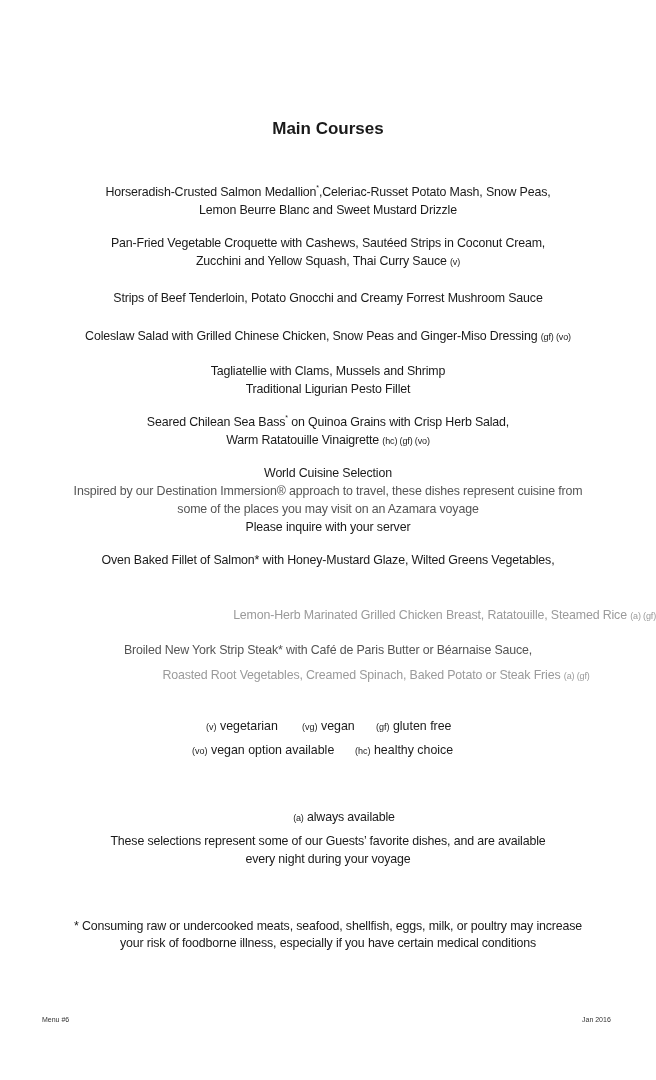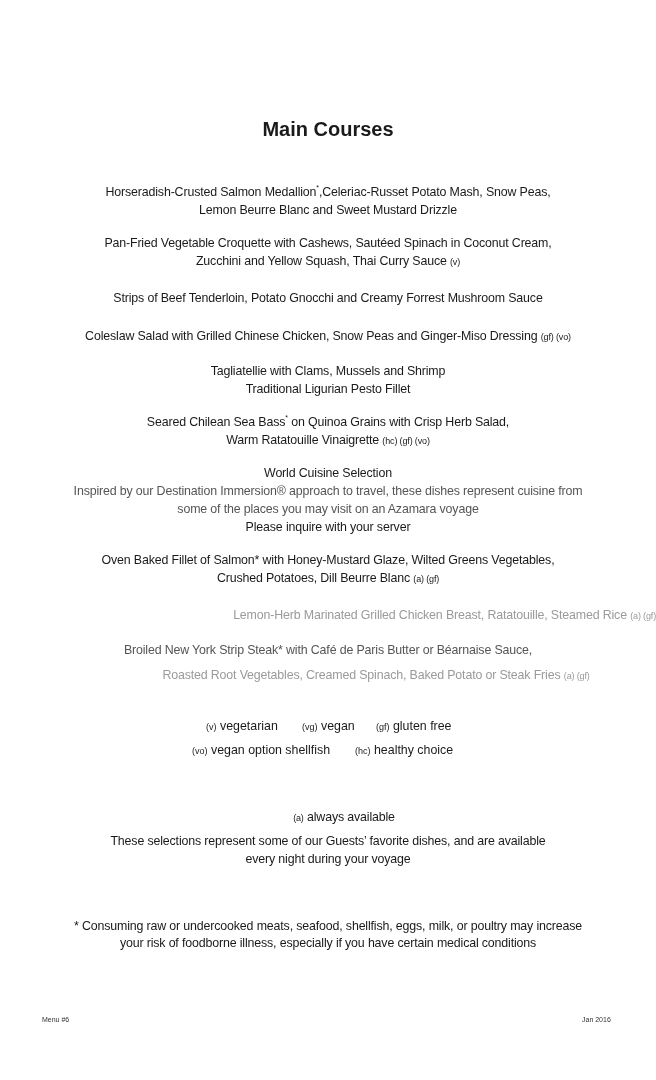--- a/index.html
+++ b/index.html
@@ -25,21 +25,21 @@
       position: absolute;
       left: 0;
       width: 656px;
       text-align: center;
       font-size: 12.4px;
       line-height: 18px;
       white-space: nowrap;
       letter-spacing: -0.15px;
     }
     .title {
-      font-size: 20px;
+      font-size: 17px;
       font-weight: bold;
       letter-spacing: 0;
     }
     .tag {
       font-size: 9px;
     }
     sup.star {
       font-size: 7px;
       vertical-align: 6px;
       line-height: 0;
@@ -63,50 +63,49 @@
 <body>
 
 <div class="page">
 
   <div class="line title" style="top:120px;">Main Courses</div>
 
 
   <div class="line" style="top:183px;"><span>Horseradish-Crusted Salmon Medallion</span><sup class="star">*</sup><span>,Celeriac-Russet Potato Mash, Snow Peas,</span></div>
   <div class="line" style="top:201px;">Lemon Beurre Blanc and Sweet Mustard Drizzle</div>
 
-  <div class="line" style="top:234px;">Pan-Fried Vegetable Croquette with Cashews, Sautéed Spinach in Coconut Cream,</div>
+  <div class="line" style="top:234px;">Pan-Fried Vegetable Croquette with Cashews, Sautéed Strips in Coconut Cream,</div>
   <div class="line" style="top:252px;"><span>Zucchini and Yellow Squash, Thai Curry Sauce</span> <span class="tag">(v)</span></div>
 
   <div class="line" style="top:289px;">Strips of Beef Tenderloin, Potato Gnocchi and Creamy Forrest Mushroom Sauce</div>
 
   <div class="line" style="top:327px;"><span>Coleslaw Salad with Grilled Chinese Chicken, Snow Peas and Ginger-Miso Dressing</span> <span class="tag">(gf) (vo)</span></div>
 
   <div class="line" style="top:362px;">Tagliatellie with Clams, Mussels and Shrimp</div>
   <div class="line" style="top:380px;">Traditional Ligurian Pesto Fillet</div>
 
   <div class="line" style="top:413px;"><span>Seared Chilean Sea Bass</span><sup class="star">*</sup><span> on Quinoa Grains with Crisp Herb Salad,</span></div>
   <div class="line" style="top:431px;"><span>Warm Ratatouille Vinaigrette</span> <span class="tag">(hc) (gf) (vo)</span></div>
 
   <div class="line" style="top:464px;">World Cuisine Selection</div>
   <div class="line faded" style="top:482px;">Inspired by our Destination Immersion® approach to travel, these dishes represent cuisine from</div>
   <div class="line faded" style="top:500px;">some of the places you may visit on an Azamara voyage</div>
   <div class="line" style="top:518px;">Please inquire with your server</div>
 
   <div class="line" style="top:551px;">Oven Baked Fillet of Salmon* with Honey-Mustard Glaze, Wilted Greens Vegetables,</div>
-  <div class="line" style="top:569px;"><span>Crushed Potatoes, Dill Beurre Blanc</span> <span class="tag">(a) (gf)</span></div>
 
   <div class="line gray" style="top:606px;text-align:right;"><span>Lemon-Herb Marinated Grilled Chicken Breast, Ratatouille, Steamed Rice</span> <span class="tag">(a) (gf)</span></div>
 
   <div class="line faded" style="top:641px;">Broiled New York Strip Steak* with Café de Paris Butter or Béarnaise Sauce,</div>
   <div class="line gray" style="top:666px;margin-left:48px;"><span>Roasted Root Vegetables, Creamed Spinach, Baked Potato or Steak Fries</span> <span class="tag">(a) (gf)</span></div>
 
   <div class="legend-row" style="top:717px; left:206px;"><span class="tag">(v)</span> <span>vegetarian</span></div>
   <div class="legend-row" style="top:717px; left:302px;"><span class="tag">(vg)</span> <span>vegan</span></div>
   <div class="legend-row" style="top:717px; left:376px;"><span class="tag">(gf)</span> <span>gluten free</span></div>
-  <div class="legend-row" style="top:741px; left:192px;"><span class="tag">(vo)</span> <span>vegan option shellfish</span></div>
+  <div class="legend-row" style="top:741px; left:192px;"><span class="tag">(vo)</span> <span>vegan option available</span></div>
   <div class="legend-row" style="top:741px; left:355px;"><span class="tag">(hc)</span> <span>healthy choice</span></div>
 
   <div class="line" style="top:808px;padding-left:16px;"><span class="tag">(a)</span> <span>always available</span></div>
   <div class="line" style="top:832px;">These selections represent some of our Guests’ favorite dishes, and are available</div>
   <div class="line" style="top:850px;">every night during your voyage</div>
 
   <div class="line" style="top:917px;">* Consuming raw or undercooked meats, seafood, shellfish, eggs, milk, or poultry may increase</div>
   <div class="line" style="top:934px;">your risk of foodborne illness, especially if you have certain medical conditions</div>
 
   <div class="footer" style="top:1015px; left:42px;">Menu #6</div>

